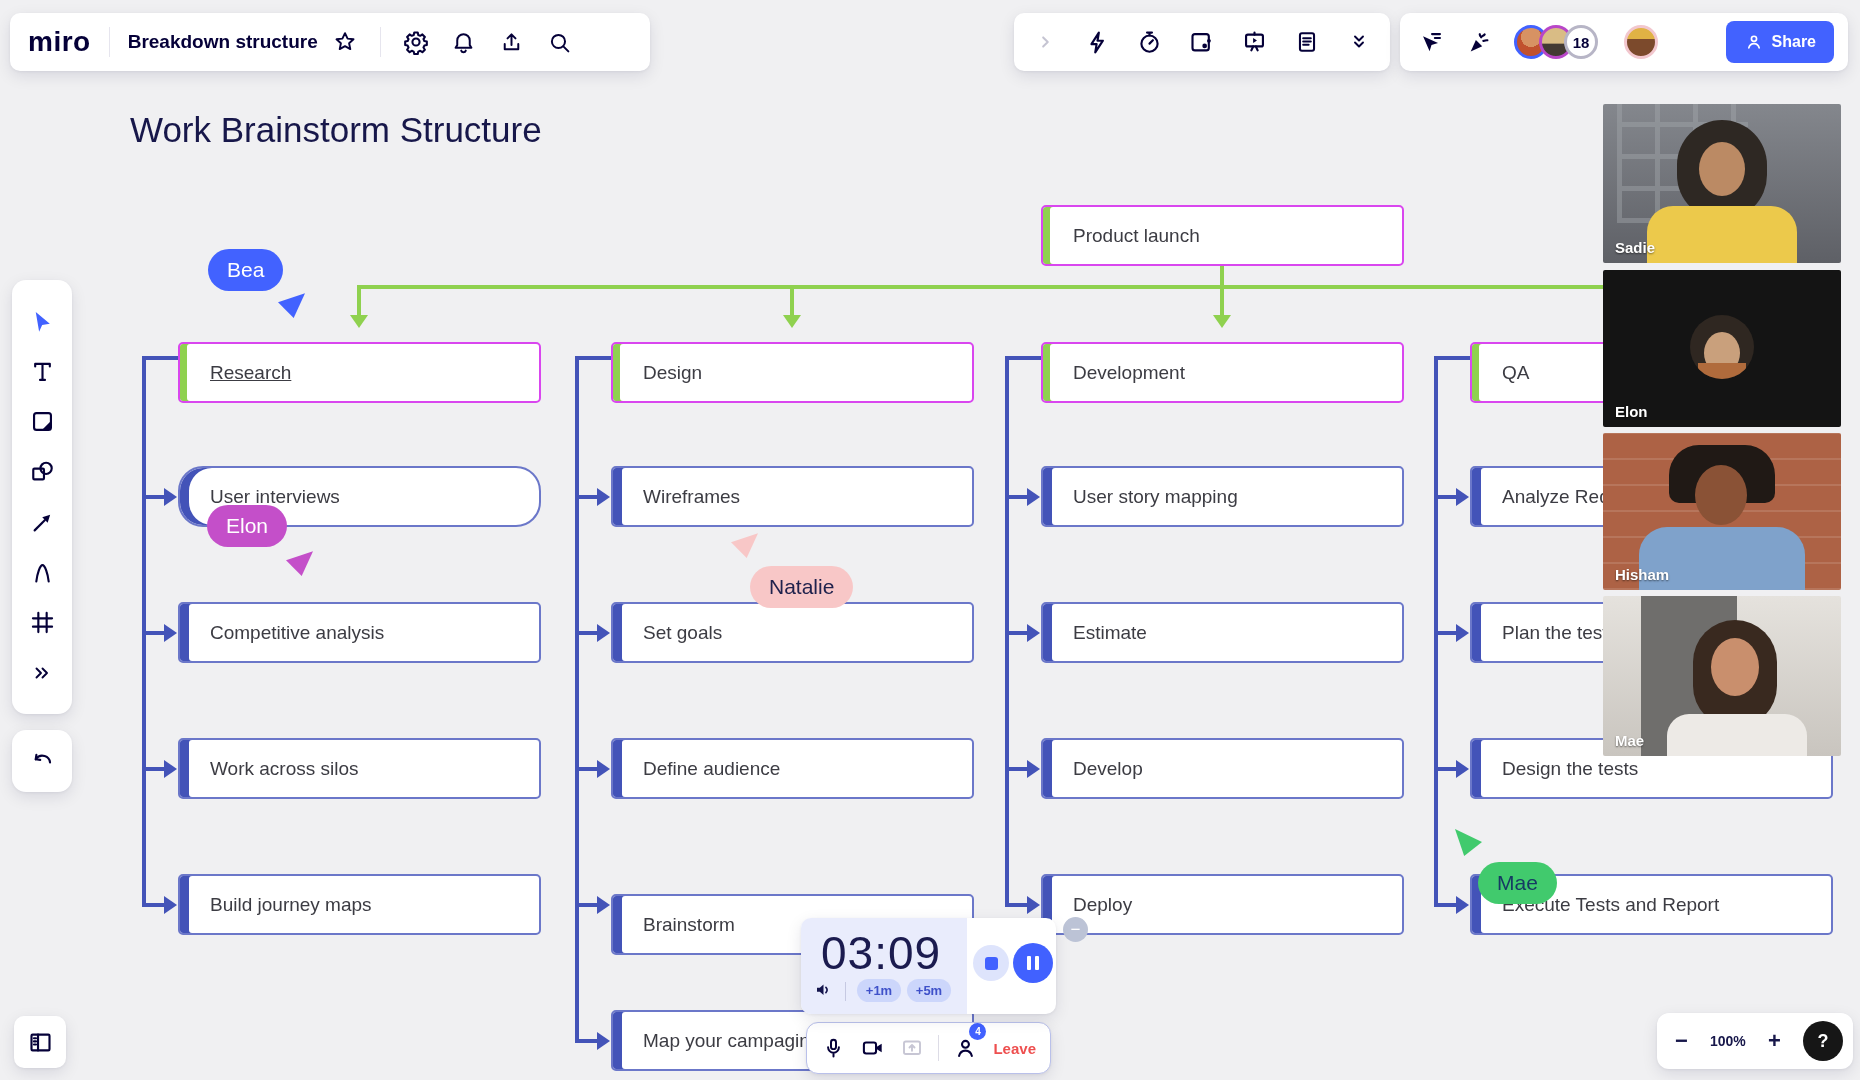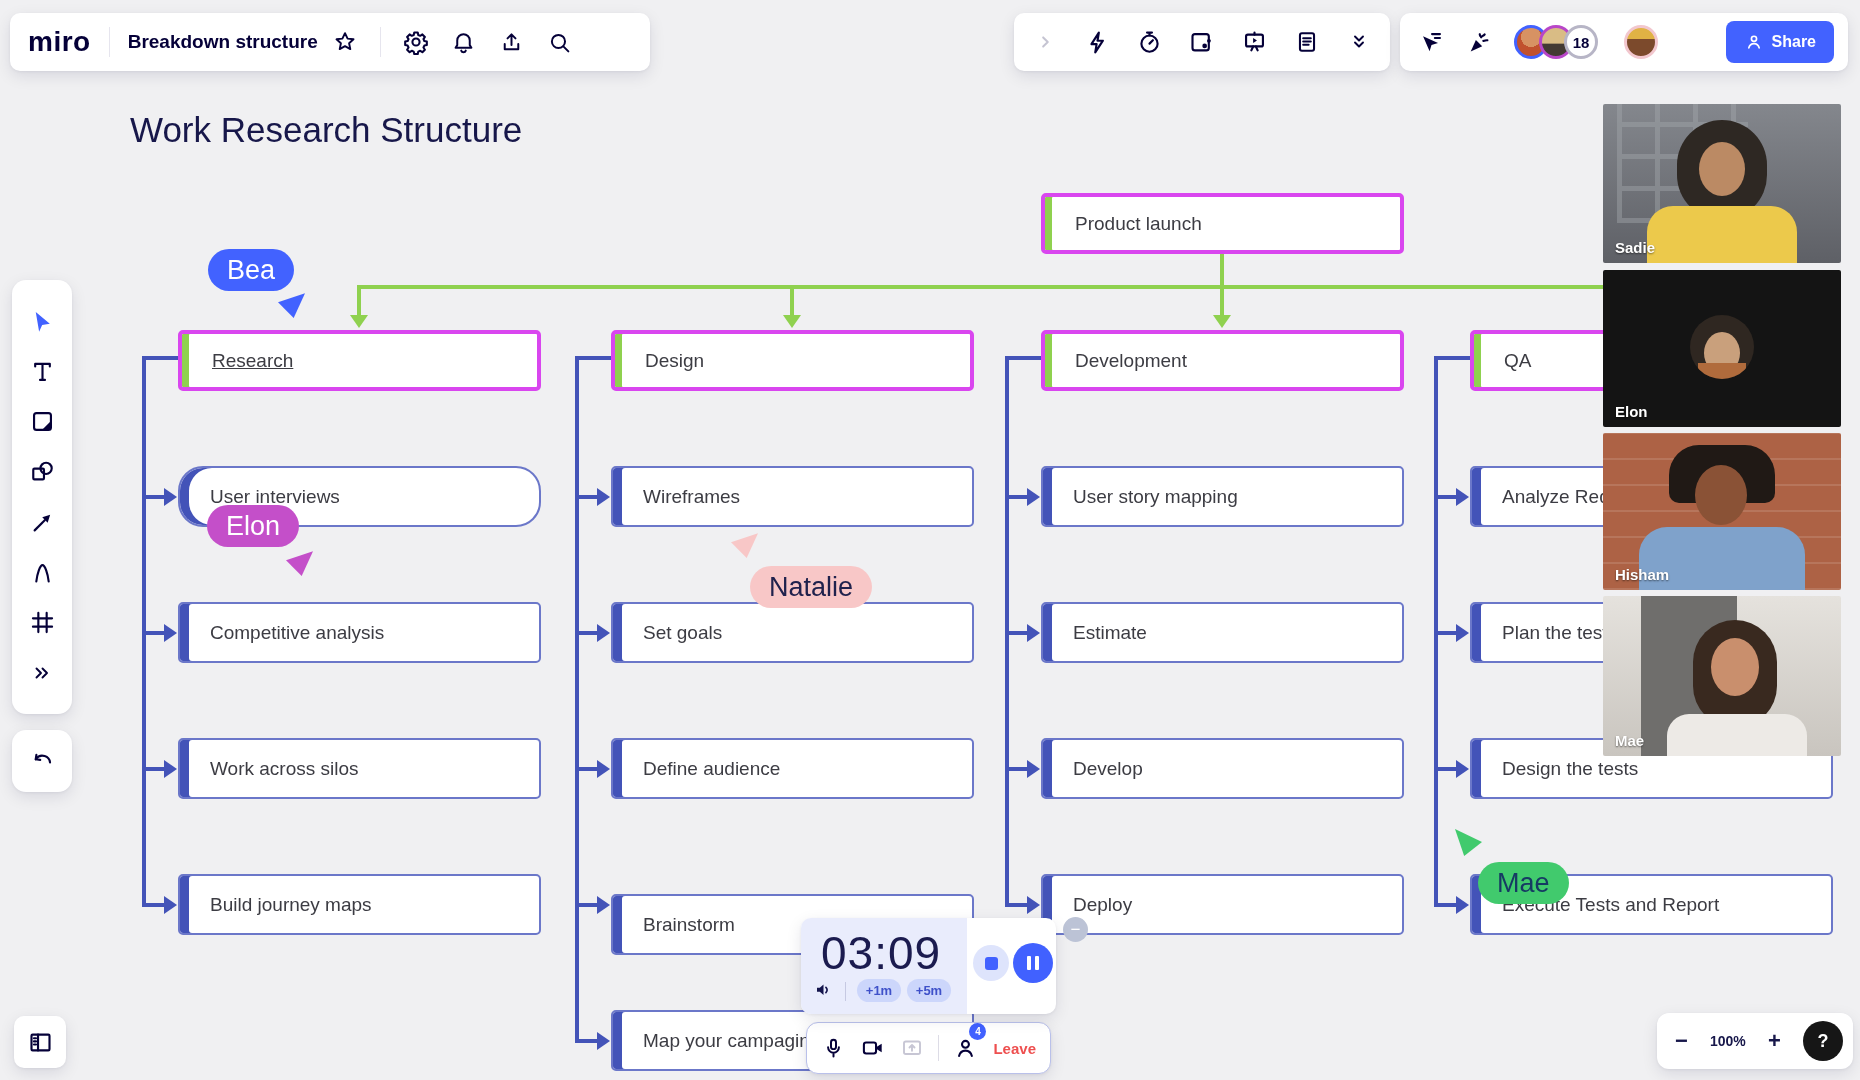--- a/index.html
+++ b/index.html
@@ -38,29 +38,29 @@
   
   #toolbar { left:12px; top:280px; width:60px; height:434px; border-radius:14px;
              display:flex; flex-direction:column; align-items:center; justify-content:space-evenly; padding:8px 0; }
   #undo-panel { left:12px; top:730px; width:60px; height:62px; border-radius:14px;
                 display:flex; align-items:center; justify-content:center; }
 
   
   #canvas-title { position:absolute; left:130px; top:110px; font-size:35px; font-weight:500; color:#17174a; }
   .wbs-box { position:absolute; width:363px; height:61px; background:#fff; border-radius:5px;
              display:flex; align-items:center; padding-left:30px; font-size:19px; color:#3c3c43; }
-  .cat  { border:4px solid #d946ef; box-shadow:inset 7px 0 0 #8fd14f; }
+  .cat  { border:2px solid #d946ef; box-shadow:inset 7px 0 0 #8fd14f;margin-top:12px; }
   .item { border:2px solid #6b77c9; box-shadow:inset 9px 0 0 #4353b8; }
   .ln  { position:absolute; background:#4353b8; }
   .gln { position:absolute; background:#8fd14f; }
   .iarr { position:absolute; width:0; height:0; border-top:9px solid transparent; border-bottom:9px solid transparent; border-left:13px solid #4353b8; }
   .garr { position:absolute; width:0; height:0; border-left:9px solid transparent; border-right:9px solid transparent; border-top:13px solid #8fd14f; }
 
   .cursor-pill { position:absolute; height:42px; border-radius:21px; display:flex; align-items:center;
-                 padding:0 19px; font-size:27px; font-weight:500; z-index:30; }
+                 padding:0 19px; font-size:21px; font-weight:500; z-index:30; }
   .cursor-tri { position:absolute; width:27px; height:27px; z-index:30; }
   .tri-nw { clip-path:polygon(100% 8%, 0% 42%, 58% 100%); }
   .tri-se { clip-path:polygon(0 0, 100% 48%, 34% 100%); }
 
   #collapse-badge { position:absolute; left:1063px; top:917px; width:25px; height:25px; border-radius:50%;
                     background:#bcc3d6; color:#fff; font-size:17px; display:flex; align-items:center;
                     justify-content:center; z-index:6; cursor:pointer; }
 
   
   .tile { position:absolute; left:1603px; width:238px; border-radius:2px; overflow:hidden; z-index:20; cursor:pointer; }
@@ -121,21 +121,21 @@
   #zoom-minus,#zoom-plus { font-size:22px; font-weight:600; color:#17174a; cursor:pointer; }
   #zoom-level { font-size:14px; font-weight:600; color:#17174a; cursor:pointer; }
   #help-btn { width:40px; height:40px; border-radius:50%; background:#161616; color:#fff; font-size:18px; font-weight:700;
               display:flex; align-items:center; justify-content:center; cursor:pointer; }
   #frames-btn { left:14px; top:1016px; width:52px; height:52px; border-radius:10px; display:flex;
                 align-items:center; justify-content:center; z-index:40; cursor:pointer; }
 </style>
 </head>
 <body>
 
-<div id="canvas-title">Work Research Structure</div>
+<div id="canvas-title">Work Brainstorm Structure</div>
 <div id="wbs">
     <div class="gln" style="left: 1220px; top: 254px; width: 4px; height: 33px;"></div>
     <div class="gln" style="left: 357px; top: 285px; width: 1296px; height: 4px;"></div>
     <div class="gln" style="left: 357px; top: 285px; width: 4px; height: 31px;"></div>
     <div class="garr" style="left: 350px; top: 315px;"></div>
     <div class="gln" style="left: 790px; top: 285px; width: 4px; height: 31px;"></div>
     <div class="garr" style="left: 783px; top: 315px;"></div>
     <div class="gln" style="left: 1220px; top: 285px; width: 4px; height: 31px;"></div>
     <div class="garr" style="left: 1213px; top: 315px;"></div>
     <div class="gln" style="left: 1649px; top: 285px; width: 4px; height: 31px;"></div>

